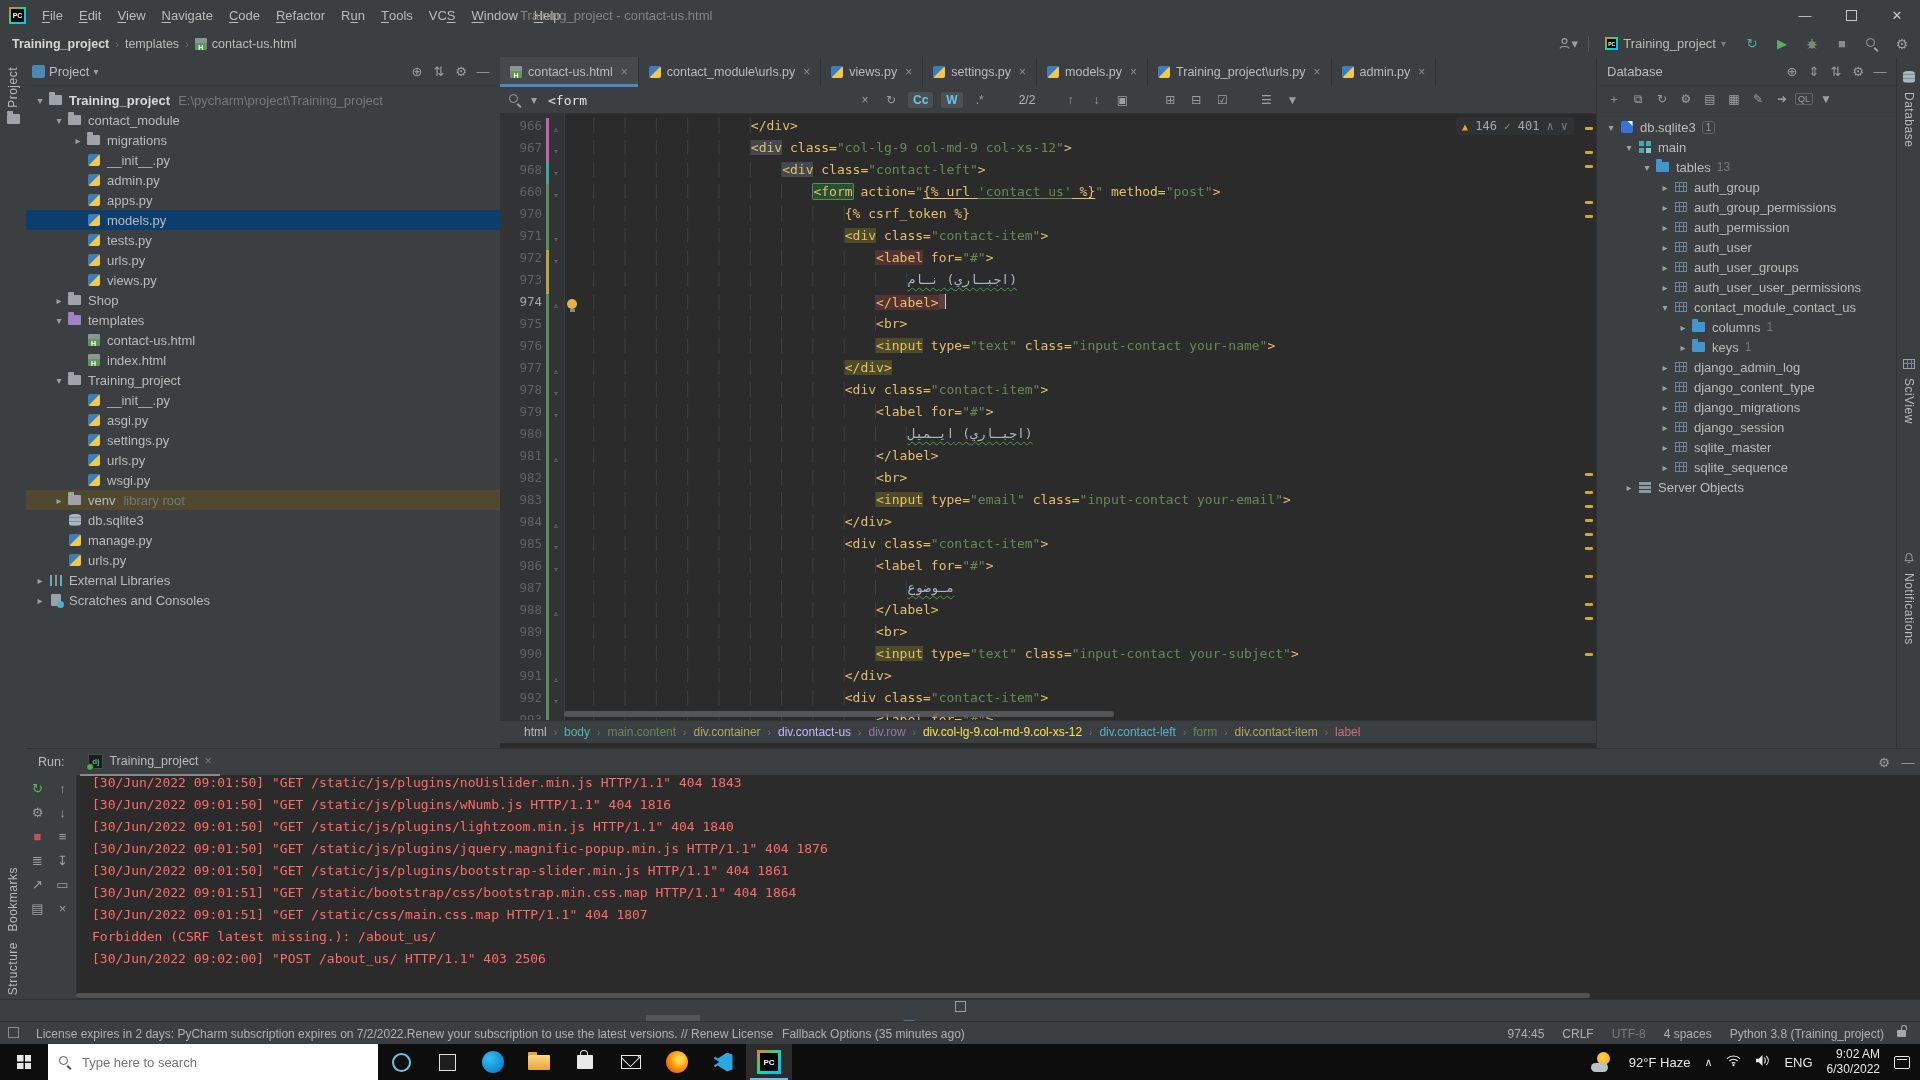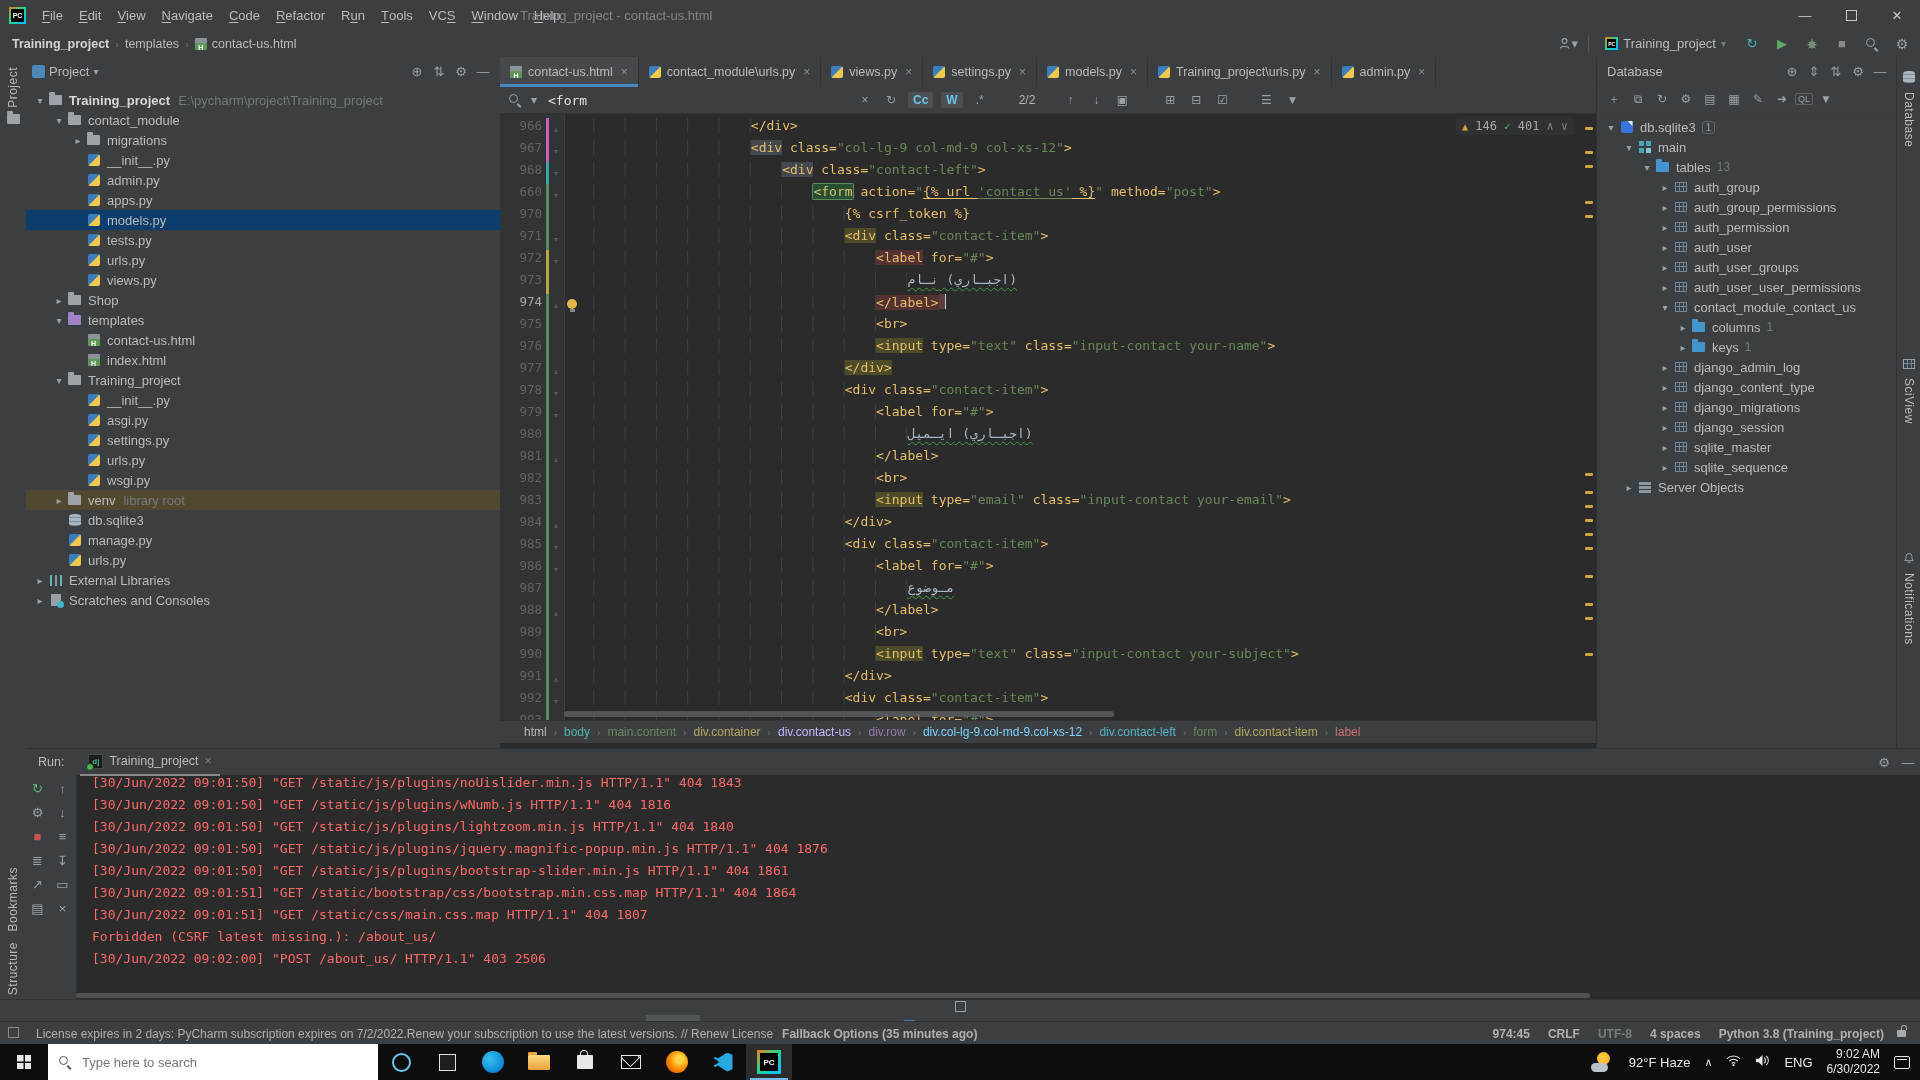--- a/index.html
+++ b/index.html
@@ -160,21 +160,21 @@
   .twitem.active{background:#515658;}
   .twicn{color:#9aa0a6;font-size:11px;display:inline-flex;}
   .i-play{color:#5fad65;position:relative;}
   .i-play::after{content:"";position:absolute;right:-3px;bottom:1px;width:5px;height:5px;border-radius:50%;background:#4ab54a;}
   .i-layout{display:inline-block;width:11px;height:11px;border:1.5px solid #9aa0a6;box-sizing:border-box;}
 
   
   #statusbar{left:0;top:1021px;width:1920px;height:23px;background:#3c3f41;border-top:1px solid #323232;display:flex;align-items:center;font-size:12px;color:#b0b0b0;}
   #statusbar .lic{margin-left:10px;white-space:nowrap;}
   #statusbar .sp{flex:1;}
-  #statusbar .seg{margin:0 9px;white-space:nowrap;font-weight:bold;}
+  #statusbar .seg{margin:0 9px;white-space:nowrap;}
   .i-lock{display:inline-block;width:9px;height:7px;background:#a8a8a8;border-radius:1px;position:relative;margin:0 14px 0 4px;}
   .i-lock::before{content:"";position:absolute;left:1.5px;top:-5px;width:6px;height:5px;border:1.5px solid #a8a8a8;border-bottom:none;border-radius:3px 3px 0 0;box-sizing:border-box;transform:translateX(2px);}
 
   
   #taskbar{left:0;top:1044px;width:1920px;height:36px;background:#0d0d0d;display:flex;align-items:center;}
   #tb-start{width:48px;height:36px;display:flex;align-items:center;justify-content:center;}
   .i-win{display:inline-block;width:14px;height:14px;background:
      linear-gradient(#e8e8e8,#e8e8e8) 0 0/6.5px 6.5px no-repeat,
      linear-gradient(#e8e8e8,#e8e8e8) 7.5px 0/6.5px 6.5px no-repeat,
      linear-gradient(#e8e8e8,#e8e8e8) 0 7.5px/6.5px 6.5px no-repeat,
@@ -754,21 +754,21 @@
         <span style="color:#50b6ae">body</span>
         <span class="sep">›</span>
         <span style="color:#6a8759">main.content</span>
         <span class="sep">›</span>
         <span style="color:#b5a75c">div.container</span>
         <span class="sep">›</span>
         <span style="color:#c4b5fd">div.contact-us</span>
         <span class="sep">›</span>
         <span style="color:#9876aa">div.row</span>
         <span class="sep">›</span>
-        <span style="color:#7dd3fc">div.col-lg-9.col-md-9.col-xs-12</span>
+        <span style="color:#fde047">div.col-lg-9.col-md-9.col-xs-12</span>
         <span class="sep">›</span>
         <span style="color:#56b0c8">div.contact-left</span>
         <span class="sep">›</span>
         <span style="color:#6a8759">form</span>
         <span class="sep">›</span>
         <span style="color:#b5a75c">div.contact-item</span>
         <span class="sep">›</span>
         <span style="color:#cc7072">label</span>
       </div>
   </div>

